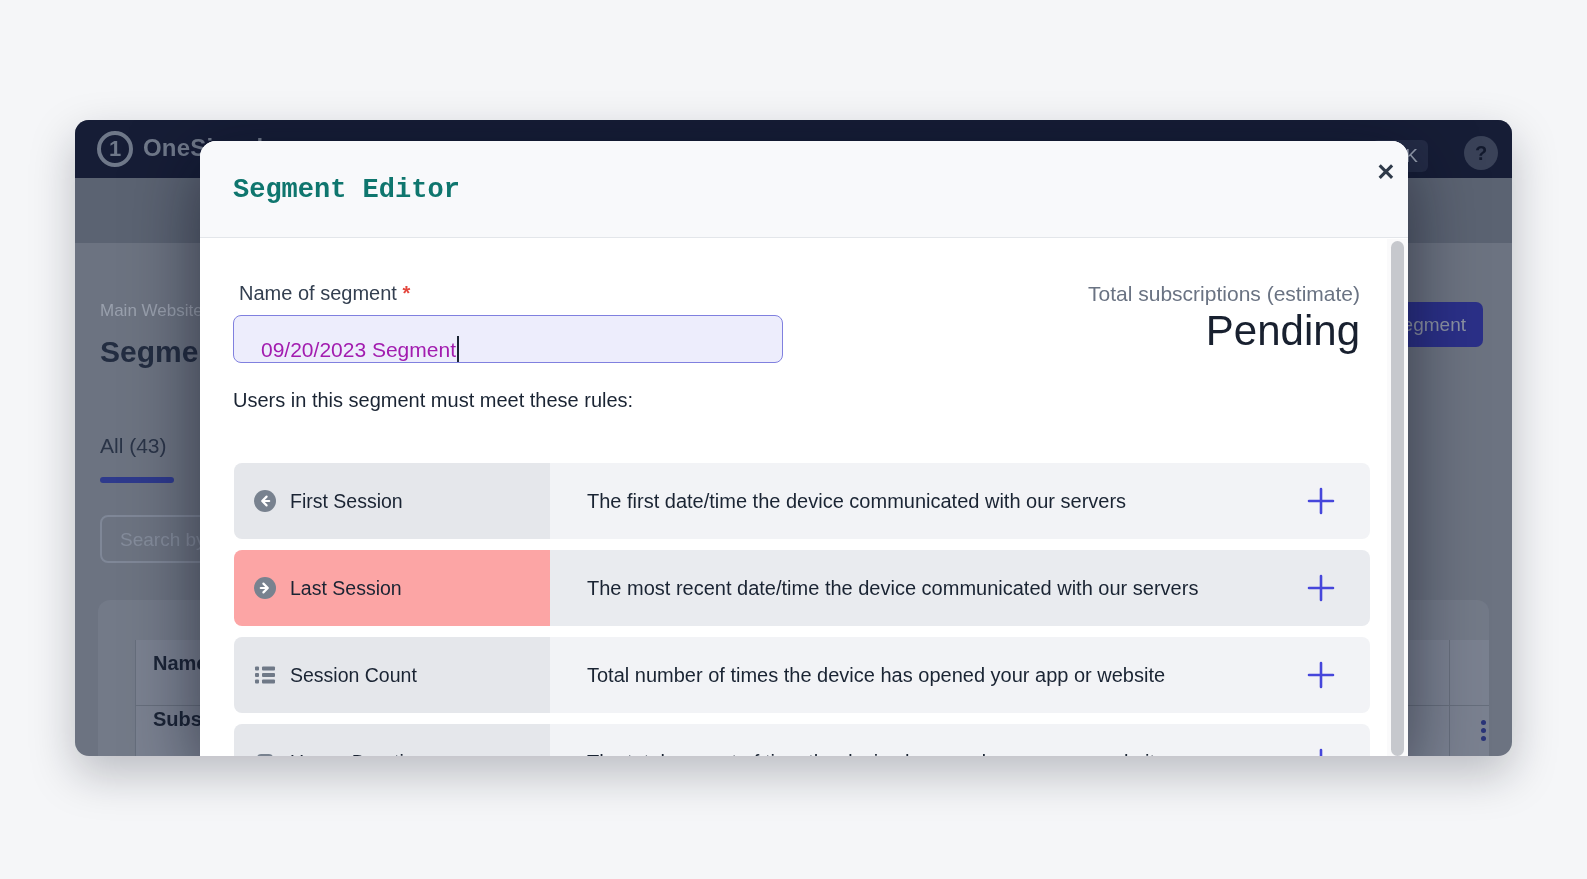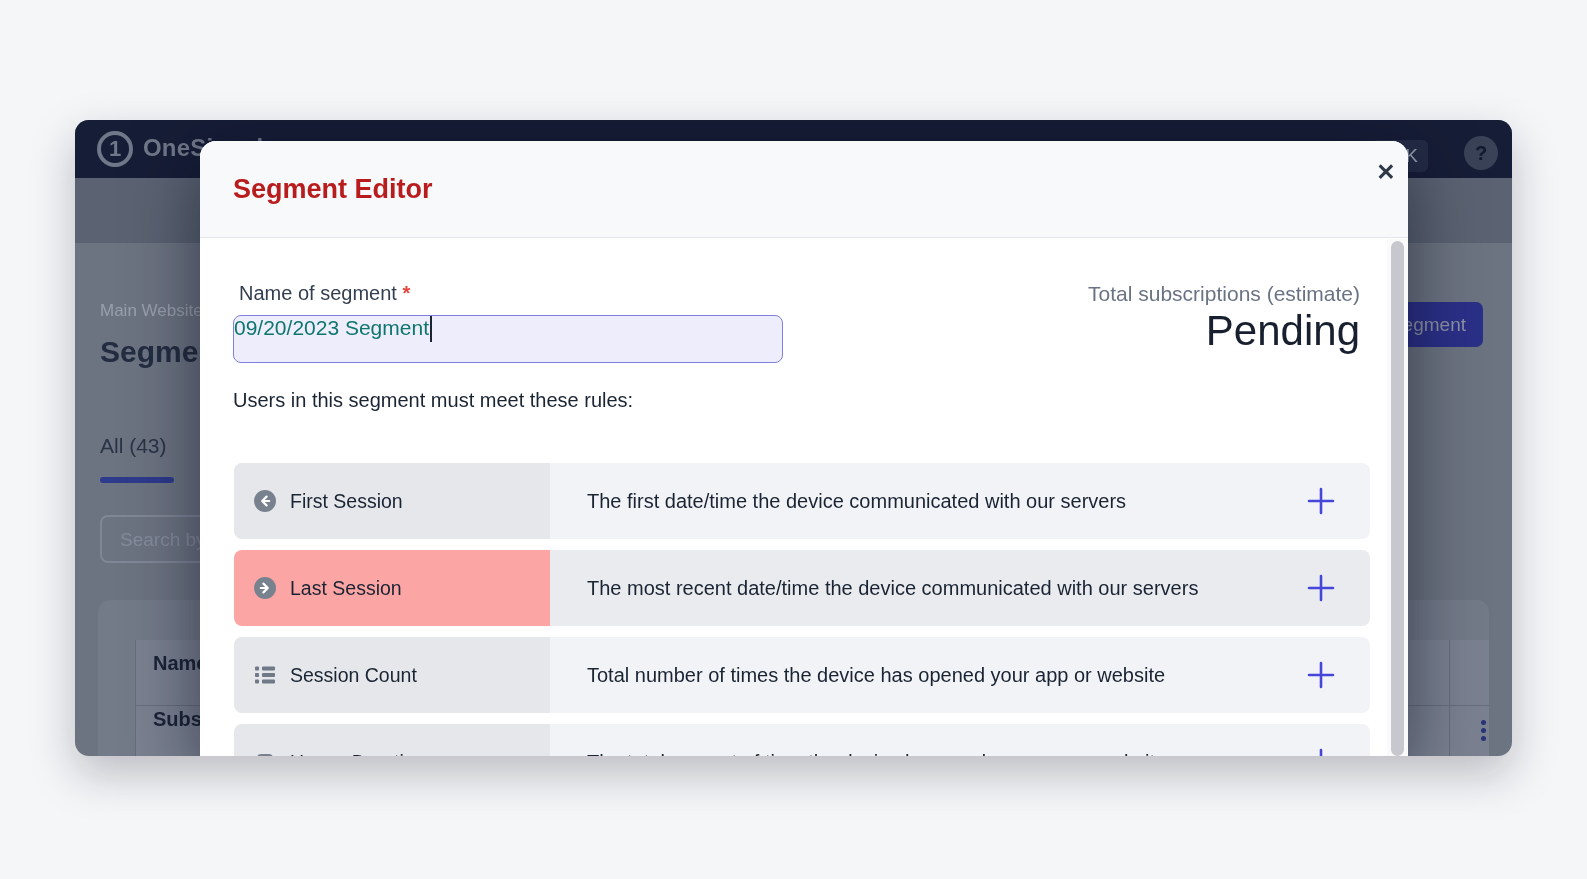--- a/index.html
+++ b/index.html
@@ -41,33 +41,33 @@
   .bg-kebab { position:absolute; left:1345px; top:80px; width:6px; }
   .bg-kebab i { display:block; width:5px; height:5px; border-radius:50%; background:#2A3478; margin-bottom:3px; }
 
   
   .modal { position:absolute; left:125px; top:21px; width:1208px; bottom:0;
            background:#FFFFFF; border-radius:16px 16px 0 0;
            box-shadow:0 20px 70px rgba(5,10,25,0.55); }
   .modal-header { position:absolute; left:0; top:0; right:0; height:97px; background:#F8F9FB;
                   border-radius:16px 16px 0 0; border-bottom:1px solid #E3E6EA; }
   .modal-title { position:absolute; left:33px; top:0; height:97px; display:flex; align-items:center;
-                 font-size:27px; font-weight:600; color:#b91c1c; }
+                 font-size:27px; font-weight:600; color:#0f766e;font-family:Liberation Mono, monospace; }
   .modal-close { position:absolute; right:4px; top:13px; width:36px; height:36px; border:none; background:transparent;
                  font-size:23px; font-weight:600; color:#2F3A49; cursor:pointer; line-height:36px; text-align:center; }
 
   .modal-body { position:absolute; left:0; top:98px; right:0; bottom:0; background:#FFFFFF; overflow:hidden; }
   .scroll-track { position:absolute; right:0; top:0; bottom:0; width:21px; background:#FAFAFB; }
   .scroll-thumb { position:absolute; right:4px; top:2px; bottom:0; width:13px; background:#C6C8CD; border-radius:7px; }
 
   .field-label { position:absolute; left:39px; top:43px; font-size:20px; color:#333F50; }
   .req { color:#E4463D; font-weight:700; }
   .name-input { position:absolute; left:33px; top:76px; width:550px; height:48px; background:#EDEDFC;
-                border:1px solid #8080DF; border-radius:8px; display:flex; align-items:flex-start; padding-left:0;
-                font-size:21px; color:#0f766e; }
+                border:1px solid #8080DF; border-radius:8px; display:flex; align-items:flex-end; padding-left:27px;
+                font-size:21px; color:#a21caf; }
   .caret { display:inline-block; width:2px; height:26px; background:#1A2433; margin-left:1px; }
 
   .est-label { position:absolute; right:48px; top:43px; font-size:21px; color:#6A7383; }
   .est-value { position:absolute; right:48px; top:68px; font-size:42px; font-weight:500; color:#18202F; }
 
   .rules-intro { position:absolute; left:33px; top:150px; font-size:20px; color:#1A2433; }
 
   .rules-list { position:absolute; left:34px; top:224px; width:1136px; }
   .rule-row { display:flex; height:76px; border-radius:8px; overflow:hidden; margin-bottom:11px; }
   .rule-left { width:316px; background:#E5E7EB; display:flex; align-items:center; flex:none; }

